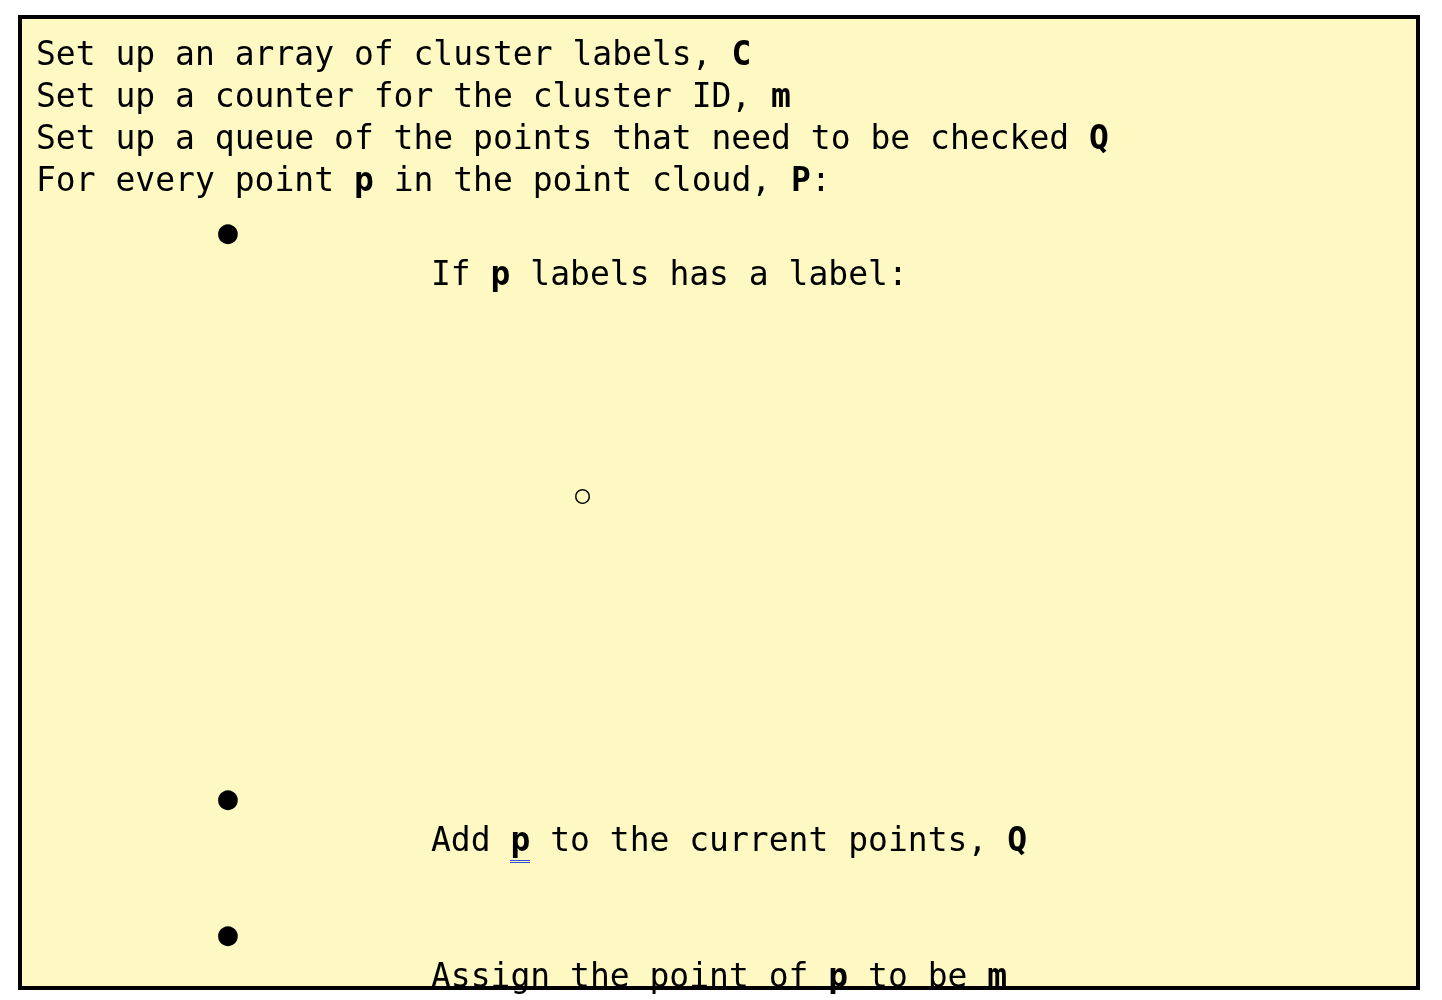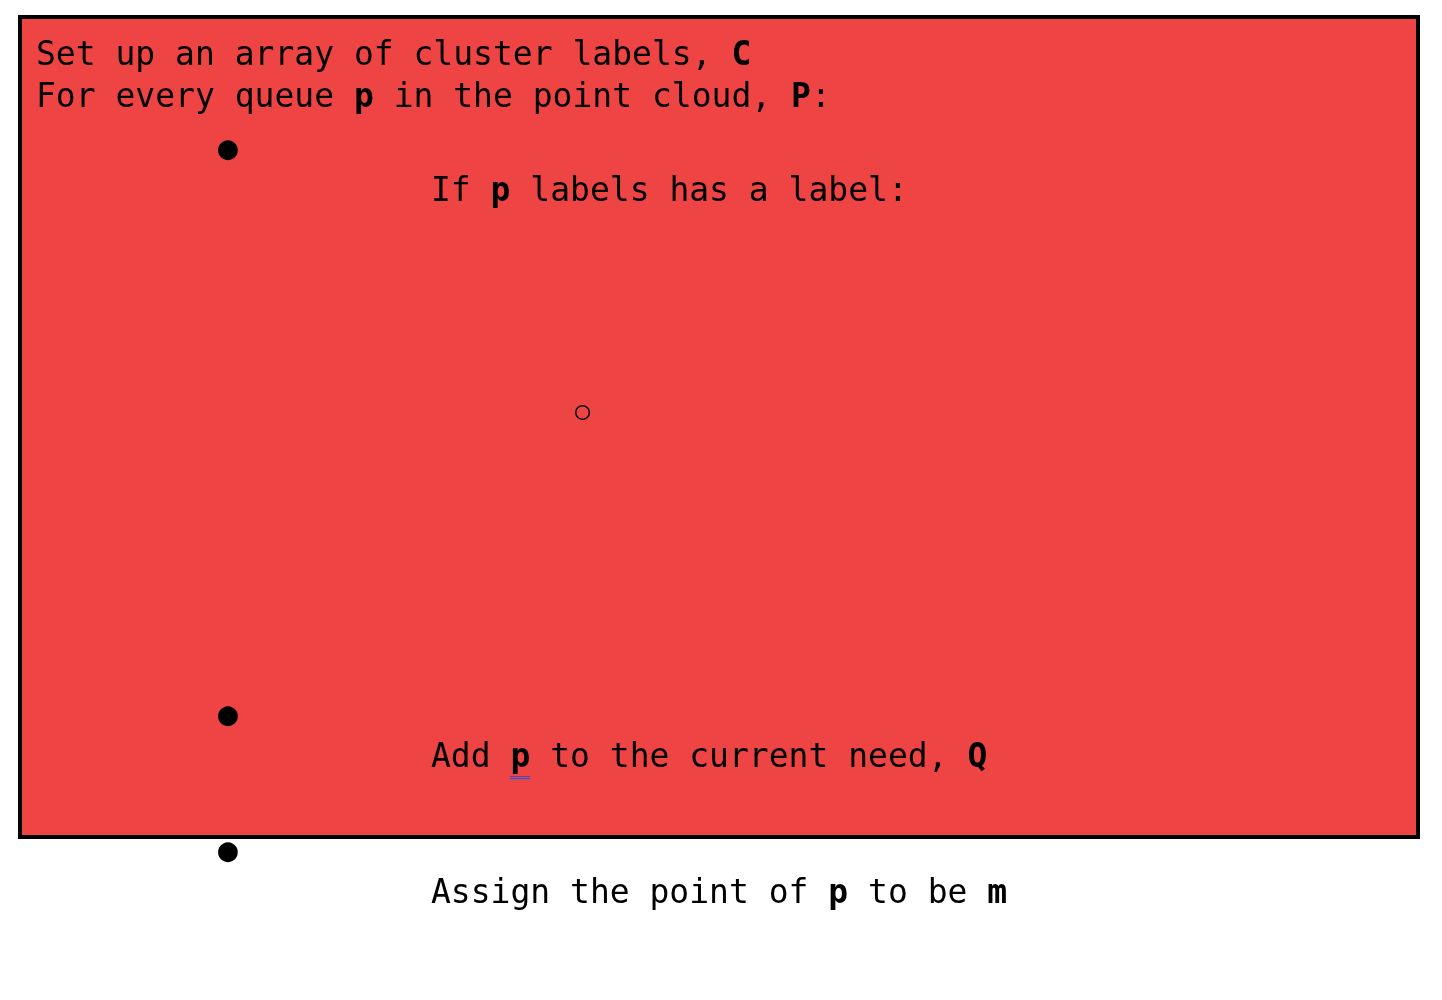--- a/index.html
+++ b/index.html
@@ -13,24 +13,24 @@
     height: 1000px;
     overflow: hidden;
     font-family: "DejaVu Sans Mono", "Liberation Mono", monospace;
   }
 
   #pseudocode-box {
     position: absolute;
     left: 18px;
     top: 15px;
     width: 1402px;
-    height: 824px;
+    height: 975px;
     box-sizing: border-box;
     border: 4px solid #000000;
-    background: #ef4444;
+    background: #fef9c3;
   }
 
   .code-body {
     position: relative;
     padding: 14px 0 0 0;
     font-size: 33px;
     line-height: 42px;
     color: #000000;
     letter-spacing: 0px;
   }
@@ -88,38 +88,40 @@
   }
 </style>
 </head>
 <body>
 
 <div id="pseudocode-box">
   <div class="code-body">
 
     <div class="line"><span>Set up an array of cluster labels, </span><b class="var">C</b><span></span></div>
 
+    <div class="line"><span>Set up a counter for the cluster ID, </span><b class="var">m</b><span></span></div>
 
+    <div class="line"><span>Set up a queue of the points that need to be checked </span><b class="var">Q</b><span></span></div>
 
-    <div class="line"><span>For every queue </span><b class="var">p</b><span> in the point cloud, </span><b class="var">P</b><span>:</span></div>
+    <div class="line"><span>For every point </span><b class="var">p</b><span> in the point cloud, </span><b class="var">P</b><span>:</span></div>
 
     <ul class="lvl lvl1">
 
       <li>
         <span class="bullet">●</span><span>If </span><b class="var">p</b><span> labels has a label:</span>
 
         <ul class="lvl lvl2">
           <li>
             <span class="bullet">○</span>
           </li>
         </ul>
       </li>
 
       <li>
-        <span class="bullet">●</span><span>Add </span><b class="grammar-mark">p</b><span> to the current need, </span><b class="var">Q</b><span></span>
+        <span class="bullet">●</span><span>Add </span><b class="grammar-mark">p</b><span> to the current points, </span><b class="var">Q</b><span></span>
       </li>
 
       <li>
         <span class="bullet">●</span><span>Assign the point of </span><b class="var">p</b><span> to be </span><b class="var">m</b><span></span>
       </li>
 
     </ul>
 
   </div>
 </div>

